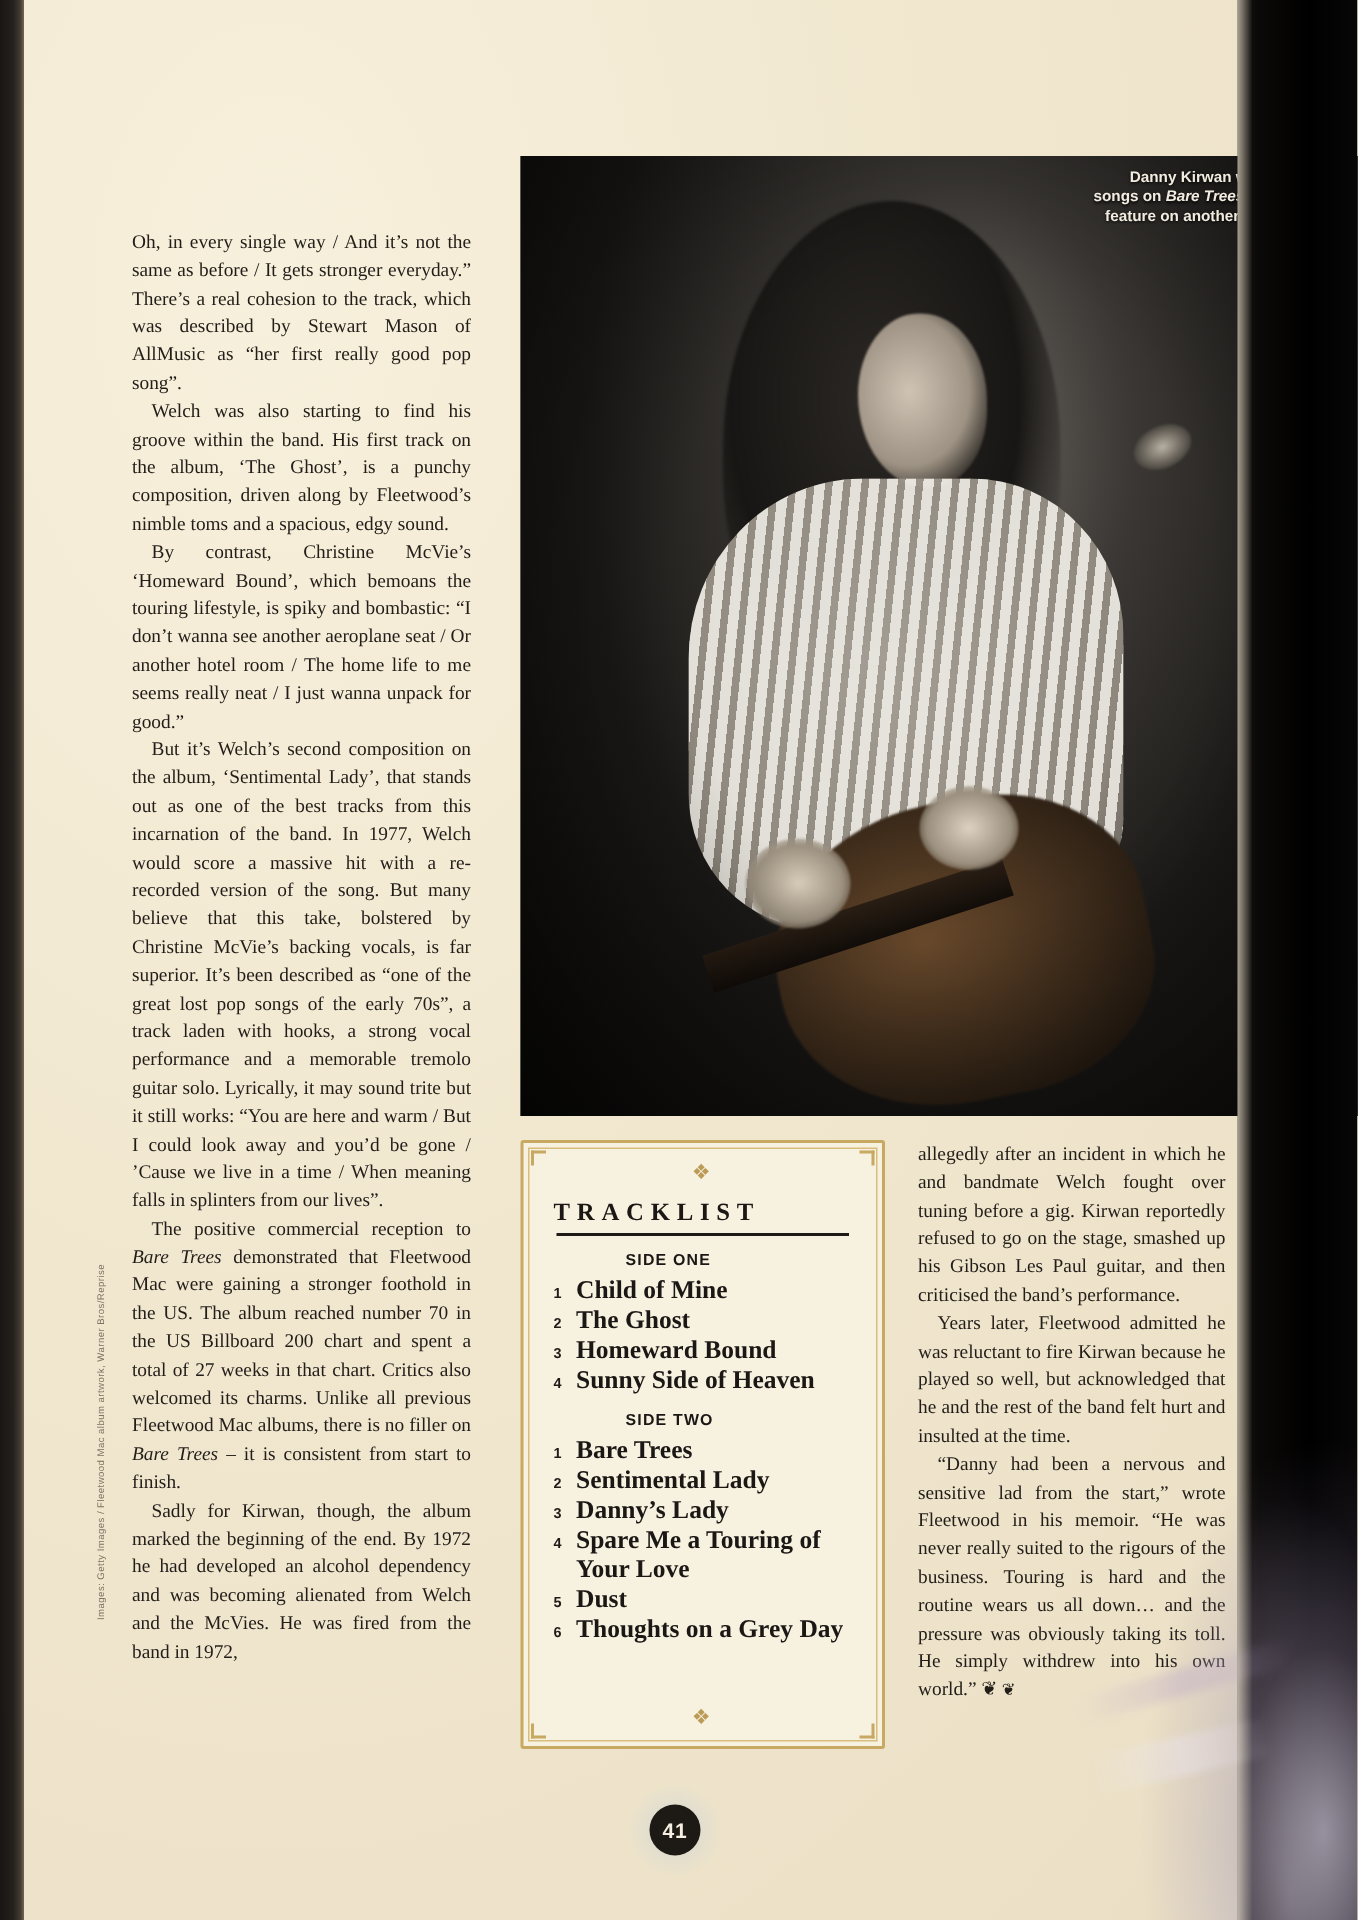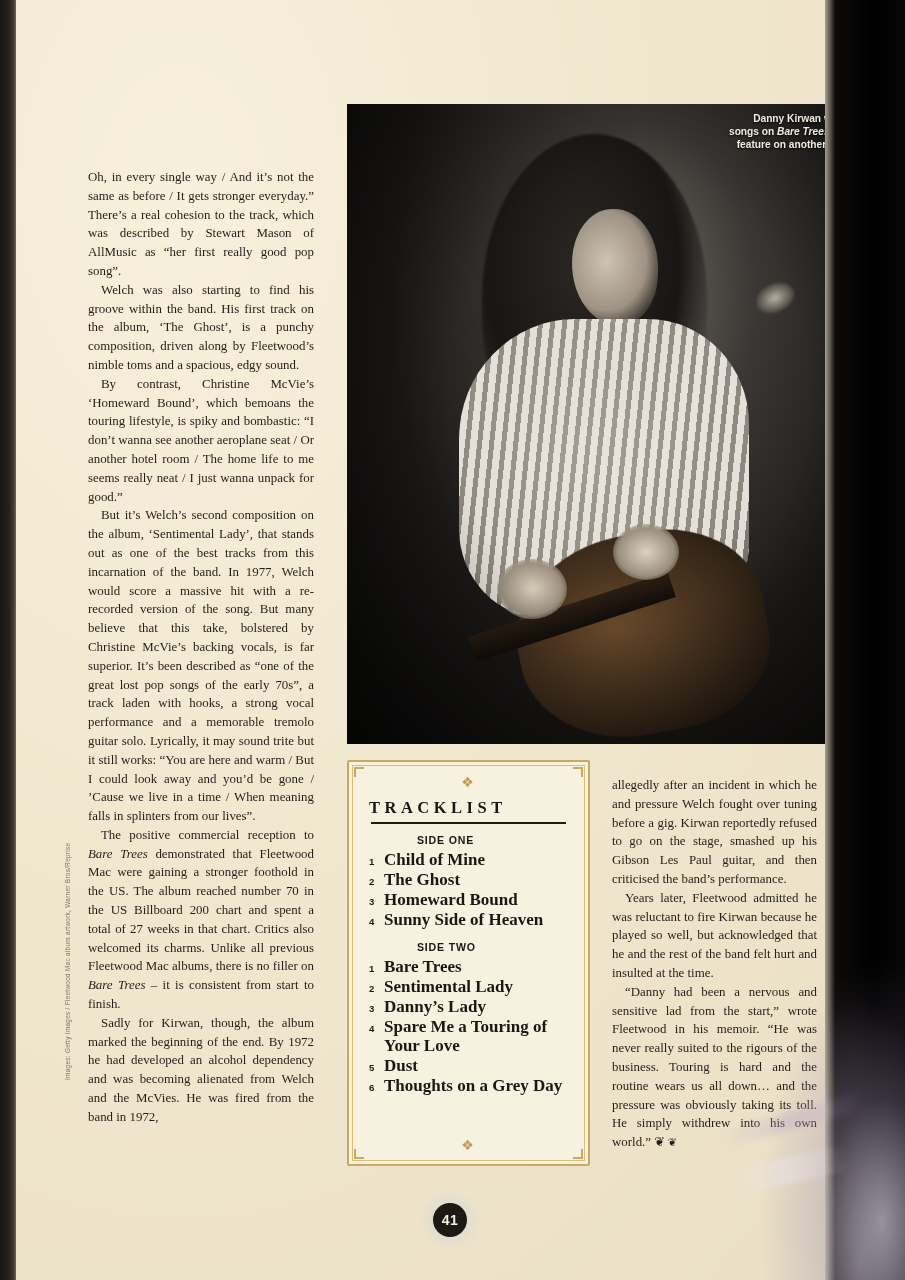--- a/index.html
+++ b/index.html
@@ -58,21 +58,20 @@
   }
 
   
   .col {
     position:absolute;
     font-size:12.9px;
     line-height:18.8px;
     text-align:justify;
     -webkit-hyphens:auto; hyphens:auto;
     color:#221d19;
-    margin-top:16px;
   }
   .col p { margin:0; text-indent:13px; }
   .col p.first { text-indent:0; }
   .col-left { left:88px; top:152px; width:226px; }
   .col-right { left:612px; top:760px; width:205px; }
 
   em { font-style:italic; }
 
   
   .photo-wrap {
@@ -326,21 +325,21 @@
     </div>
     <div class="tl-row">
       <span class="tl-num">6</span>
       <span class="tl-name">Thoughts on a Grey Day</span>
     </div>
 
     <div class="tl-bot">❖</div>
   </div>
 
   <div class="col col-right">
-    <p class="first">allegedly after an incident in which he and pressure Welch fought over tuning before a gig. Kirwan reportedly refused to go on the stage, smashed up his Gibson Les Paul guitar, and then criticised the band’s performance.</p>
+    <p class="first">allegedly after an incident in which he and bandmate Welch fought over tuning before a gig. Kirwan reportedly refused to go on the stage, smashed up his Gibson Les Paul guitar, and then criticised the band’s performance.</p>
     <p>Years later, Fleetwood admitted he was reluctant to fire Kirwan because he played so well, but acknowledged that he and the rest of the band felt hurt and insulted at the time.</p>
     <p>“Danny had been a nervous and sensitive lad from the start,” wrote Fleetwood in his memoir. “He was never really suited to the rigours of the business. Touring is hard and the routine wears us all down… and the pressure was obviously taking its toll. He simply withdrew into his own world.” ❦<span class="endmark"> ❦</span></p>
   </div>
 
   <div class="pagenum-glow"></div>
   <div class="pagenum">41</div>
 
   <div class="right-bleed">
     <div class="leak"></div>
     <div class="leak2"></div>

